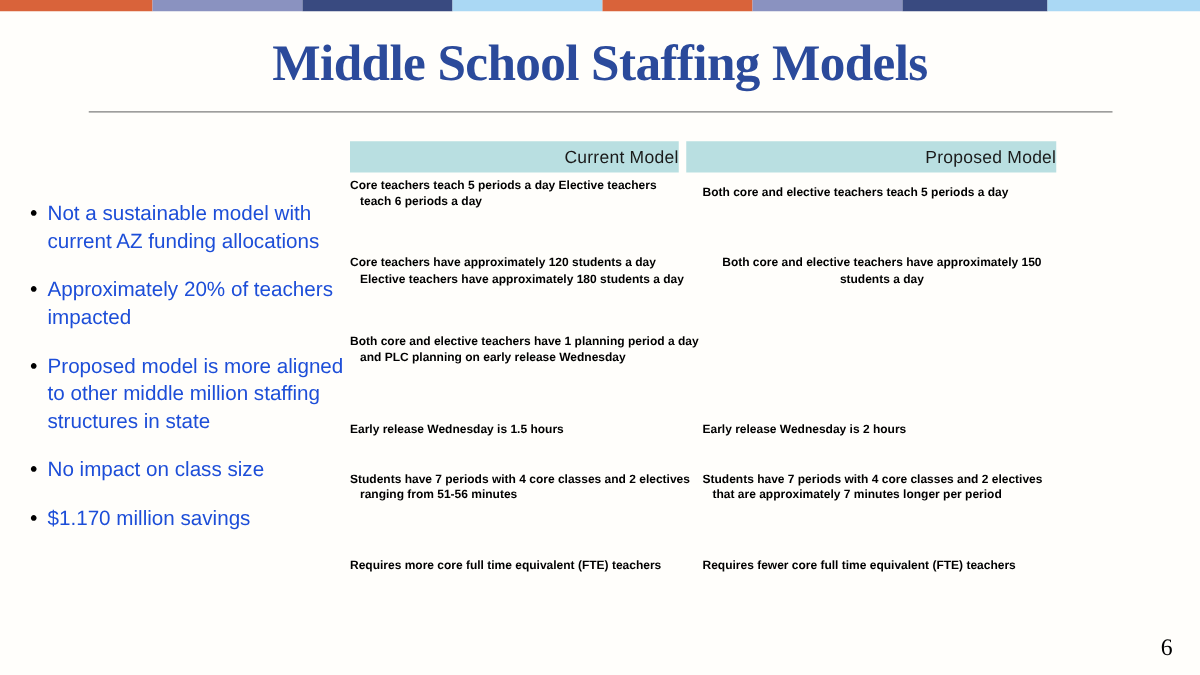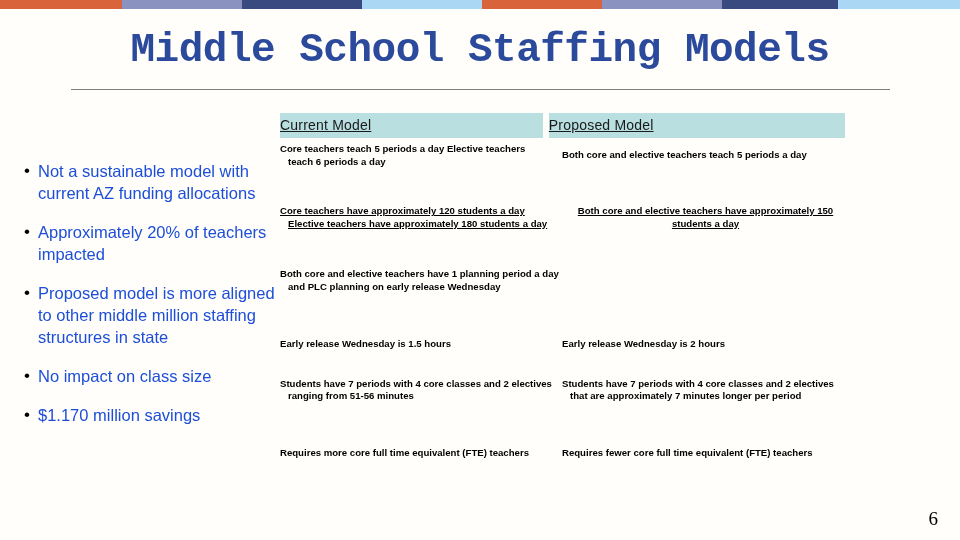--- a/index.html
+++ b/index.html
@@ -27,21 +27,21 @@
   }
   #top-bar .seg { height: 9px; }
 
   
   #title {
     position: absolute;
     top: 26px;
     left: 0;
     width: 960px;
     text-align: center;
-    font-family: Liberation Mono, monospace;
+    font-family: Liberation Serif, serif;
     font-weight: bold;
     font-size: 41px;
     letter-spacing: -0.5px;
     color: #2b4a9b;
     line-height: 48px;
     white-space: nowrap;
   }
 
   #title-rule {
     position: absolute;
@@ -87,25 +87,24 @@
     top: 113px;
     width: 565px;
   }
   #table-head {
     display: flex;
     gap: 6px;
   }
   .th {
     height: 25px;
     line-height: 25px;
-    text-align: left;
+    text-align: right;
     font-size: 14px;
     color: #1a1a1a;
     letter-spacing: 0.2px;
-    text-decoration: underline;
   }
   .th.col-current { width: 276px; }
   .th.col-proposed { width: 311px; }
 
   #table-body { margin-top: 5px; }
   .trow {
     display: flex;
     gap: 6px;
     align-items: center;
   }
@@ -118,21 +117,21 @@
     padding-right: 4px;
     text-indent: -8px;
     box-sizing: border-box;
   }
   .cell.col-current { width: 276px; }
   .cell.col-proposed { width: 283px; }
   .cell.center { text-align: center; text-indent: 0; }
 
   
   .trow[data-row="0"] { margin-top: 0px; }
-  .trow[data-row="1"] { margin-top: 37px; text-decoration: underline; }
+  .trow[data-row="1"] { margin-top: 37px; }
   .trow[data-row="2"] { margin-top: 38px; }
   .trow[data-row="3"] { margin-top: 45px; }
   .trow[data-row="4"] { margin-top: 27px; }
   .trow[data-row="5"] { margin-top: 44px; }
 
   
   #page-number {
     position: absolute;
     right: 22px;
     bottom: 10px;

